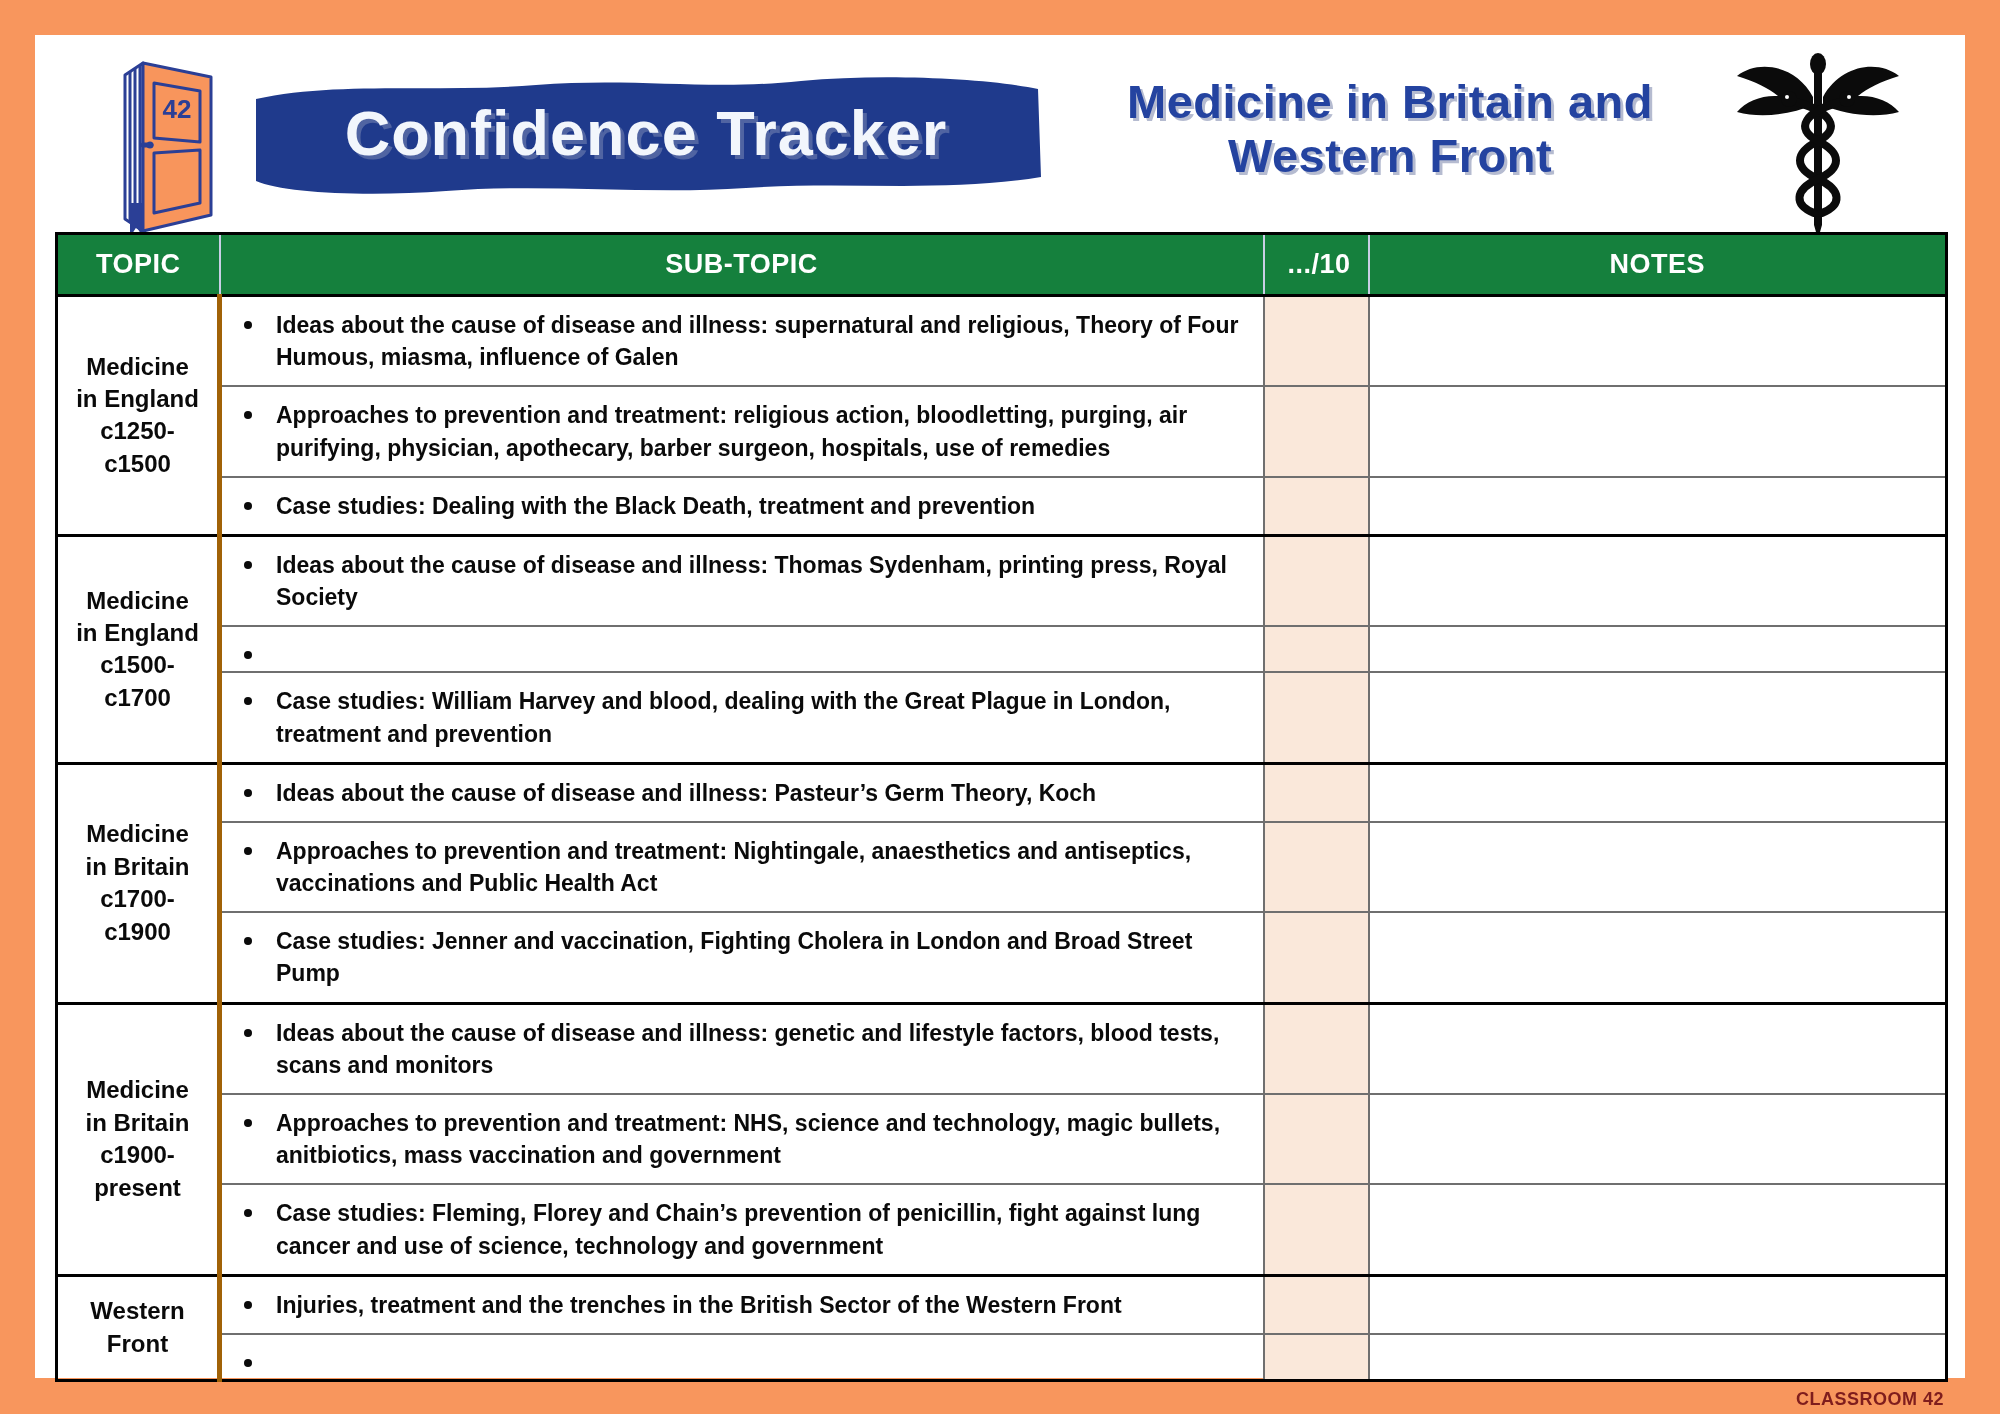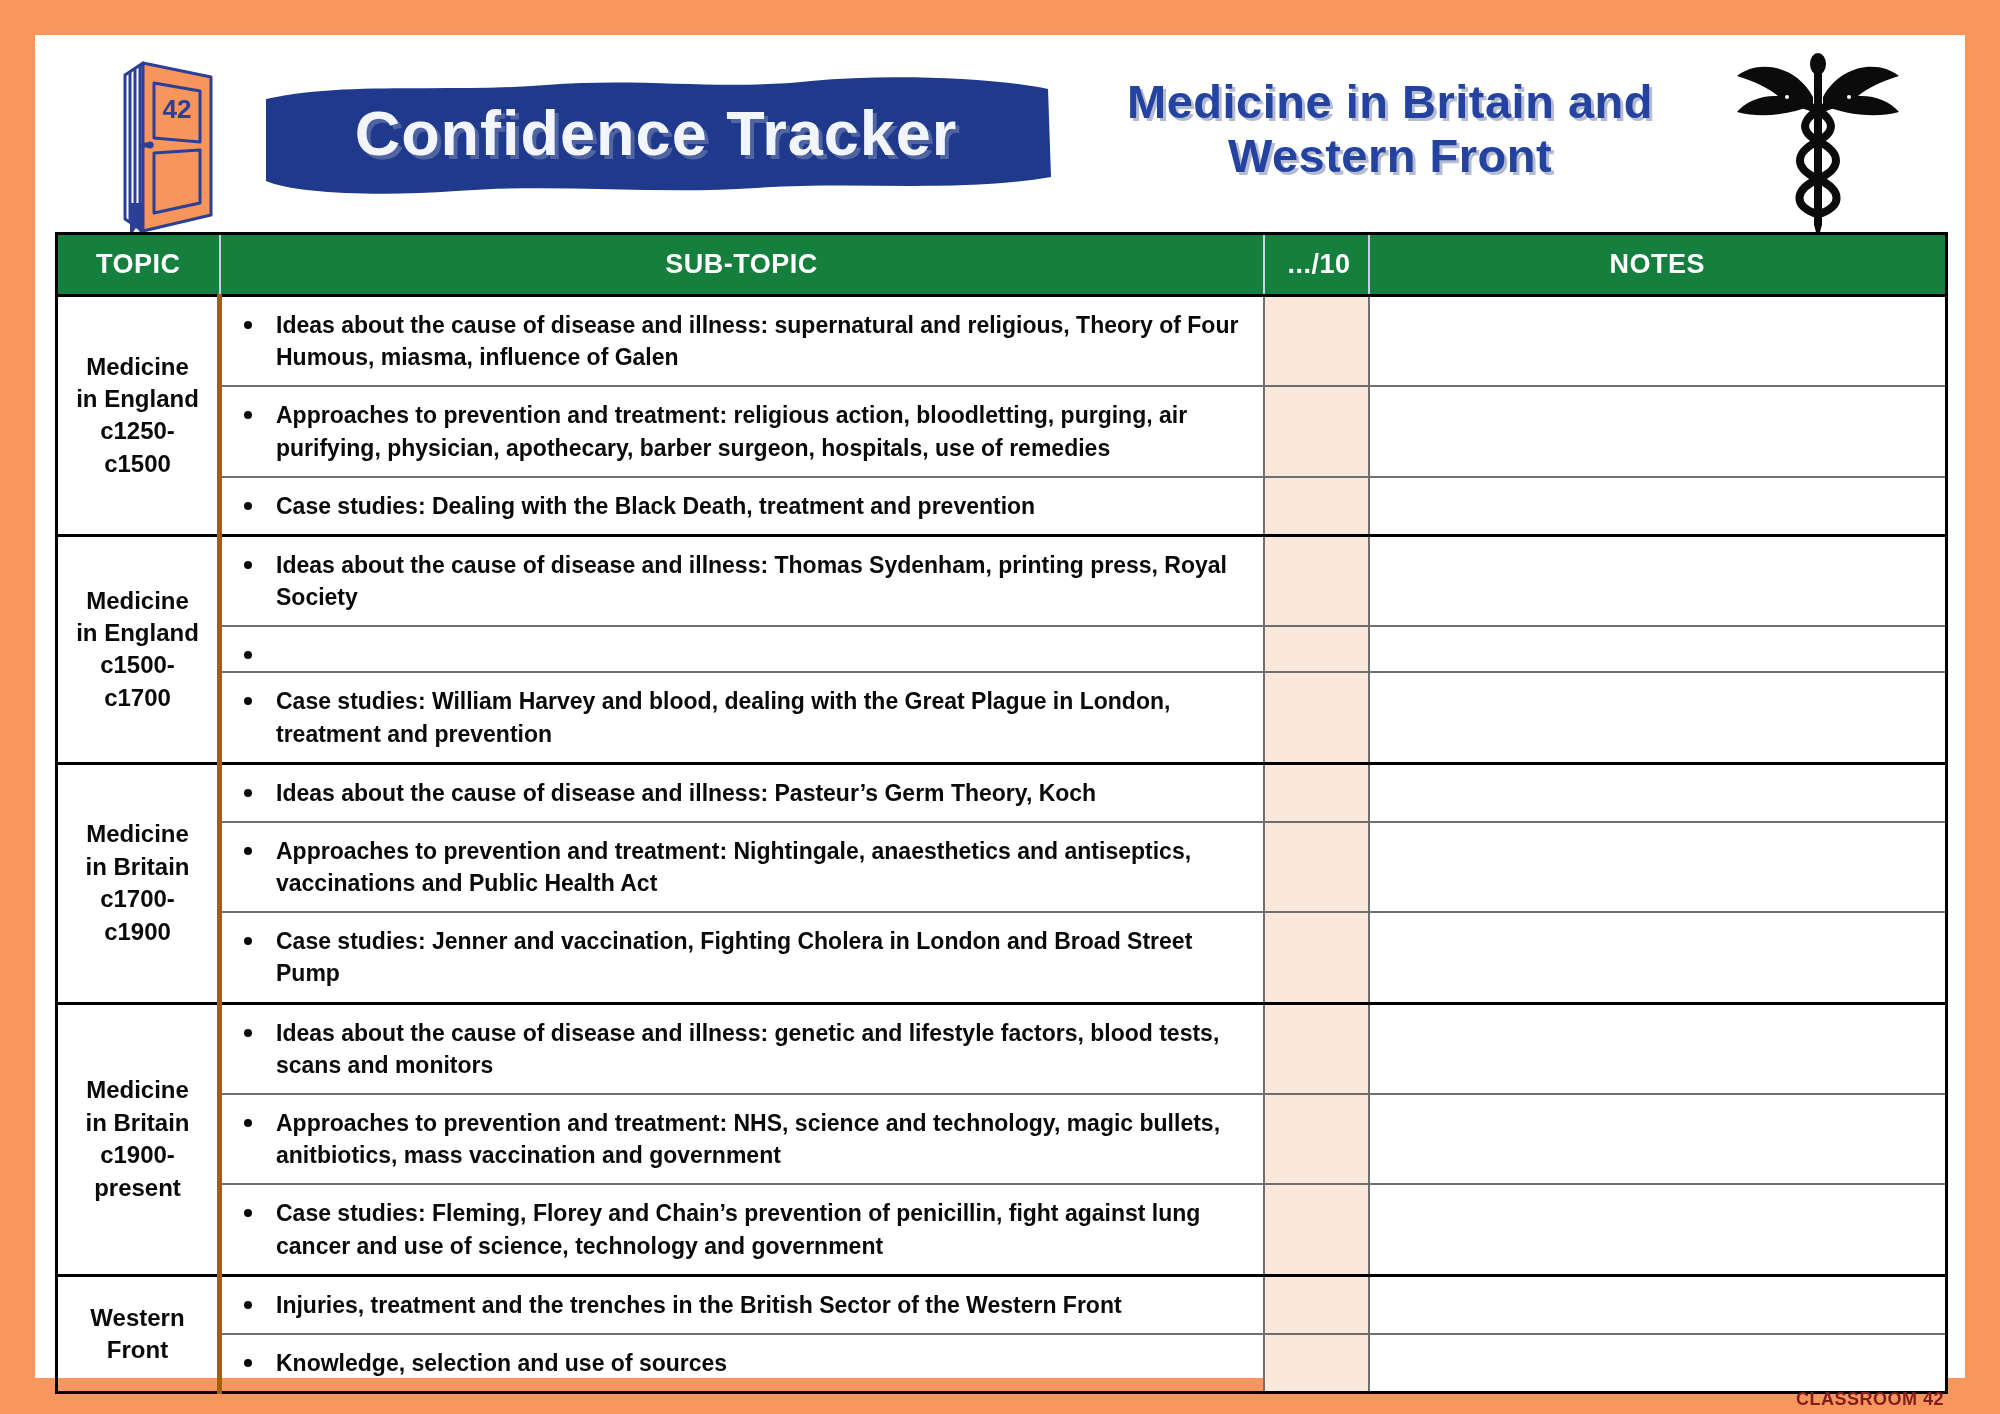--- a/index.html
+++ b/index.html
@@ -11,21 +11,21 @@
     position: relative;
     overflow: hidden;
   }
   .content {
     position: absolute; left: 35px; top: 35px;
     width: 1930px; height: 1343px;
     background: #ffffff;
   }
   
   .door { position: absolute; left: 38px; top: 8px; width: 170px; height: 195px; }
-  .banner { position: absolute; left: 221px; top: 32px; width: 800px; height: 138px; }
+  .banner { position: absolute; left: 211px; top: 32px; width: 800px; height: 138px; }
   .banner svg { position: absolute; left: 0; top: 0; width: 100%; height: 100%; }
   .banner-text {
     position: absolute; inset: 0;
     display: flex; align-items: center; justify-content: center;
     color: #F2F6FC; font-size: 63px; font-weight: 800; letter-spacing: 1px;
     text-shadow: 4px 4px 0 rgba(120,135,180,0.55);
     padding-bottom: 6px;
   }
   .subject-title {
     position: absolute; left: 1030px; top: 40px; width: 650px;
@@ -280,21 +280,20 @@
               <span class="subtext">Injuries, treatment and the trenches in the British Sector of the Western Front</span>
             </div>
           </td>
         <td class="score"></td>
         <td class="notes"></td>
       </tr>
       <tr class="inner">
         <td class="sub">
             <div class="subwrap">
               <span class="bullet"></span>
-              <span class="subtext">Knowledge, selection and use of sources</span>
             </div>
           </td>
         <td class="score"></td>
         <td class="notes"></td>
       </tr>
     </tbody>
   </table>
 </div>
 
 <div class="footer-brand">CLASSROOM 42</div>

